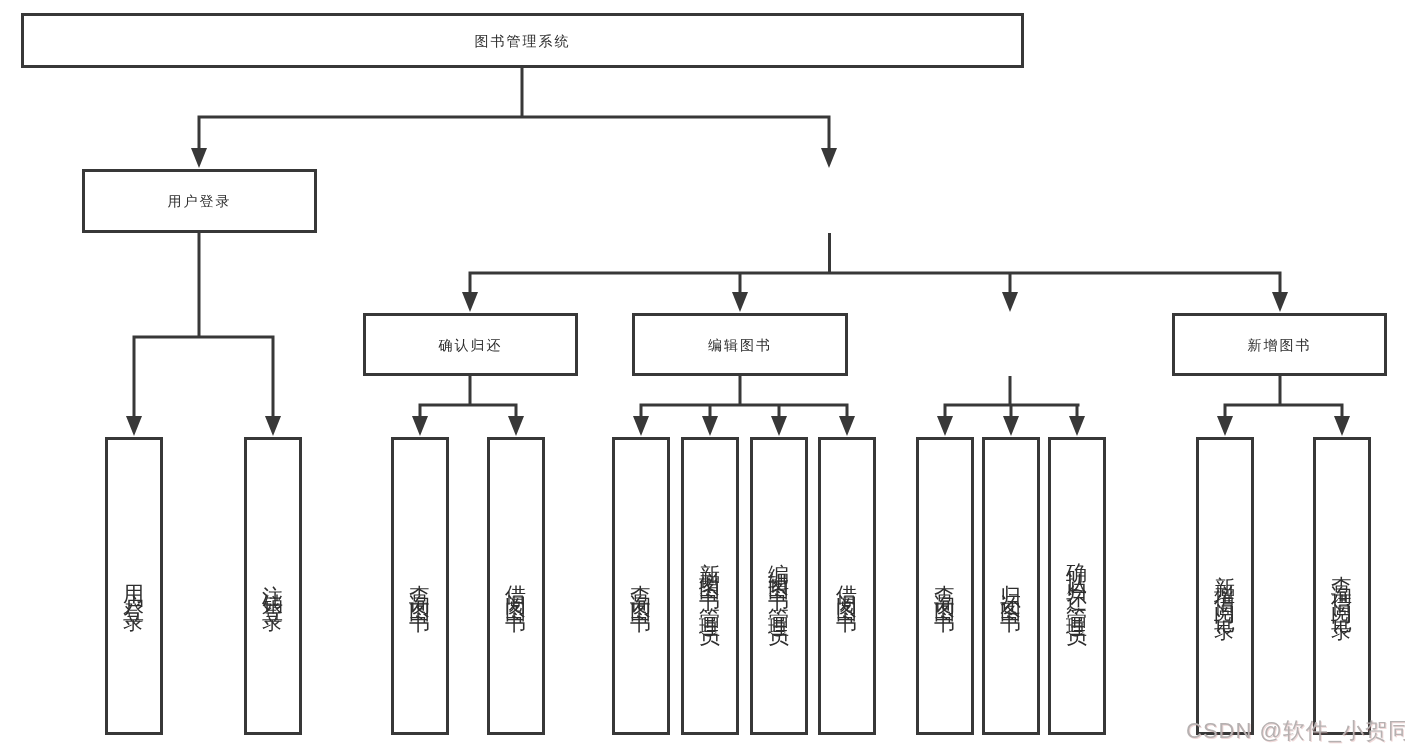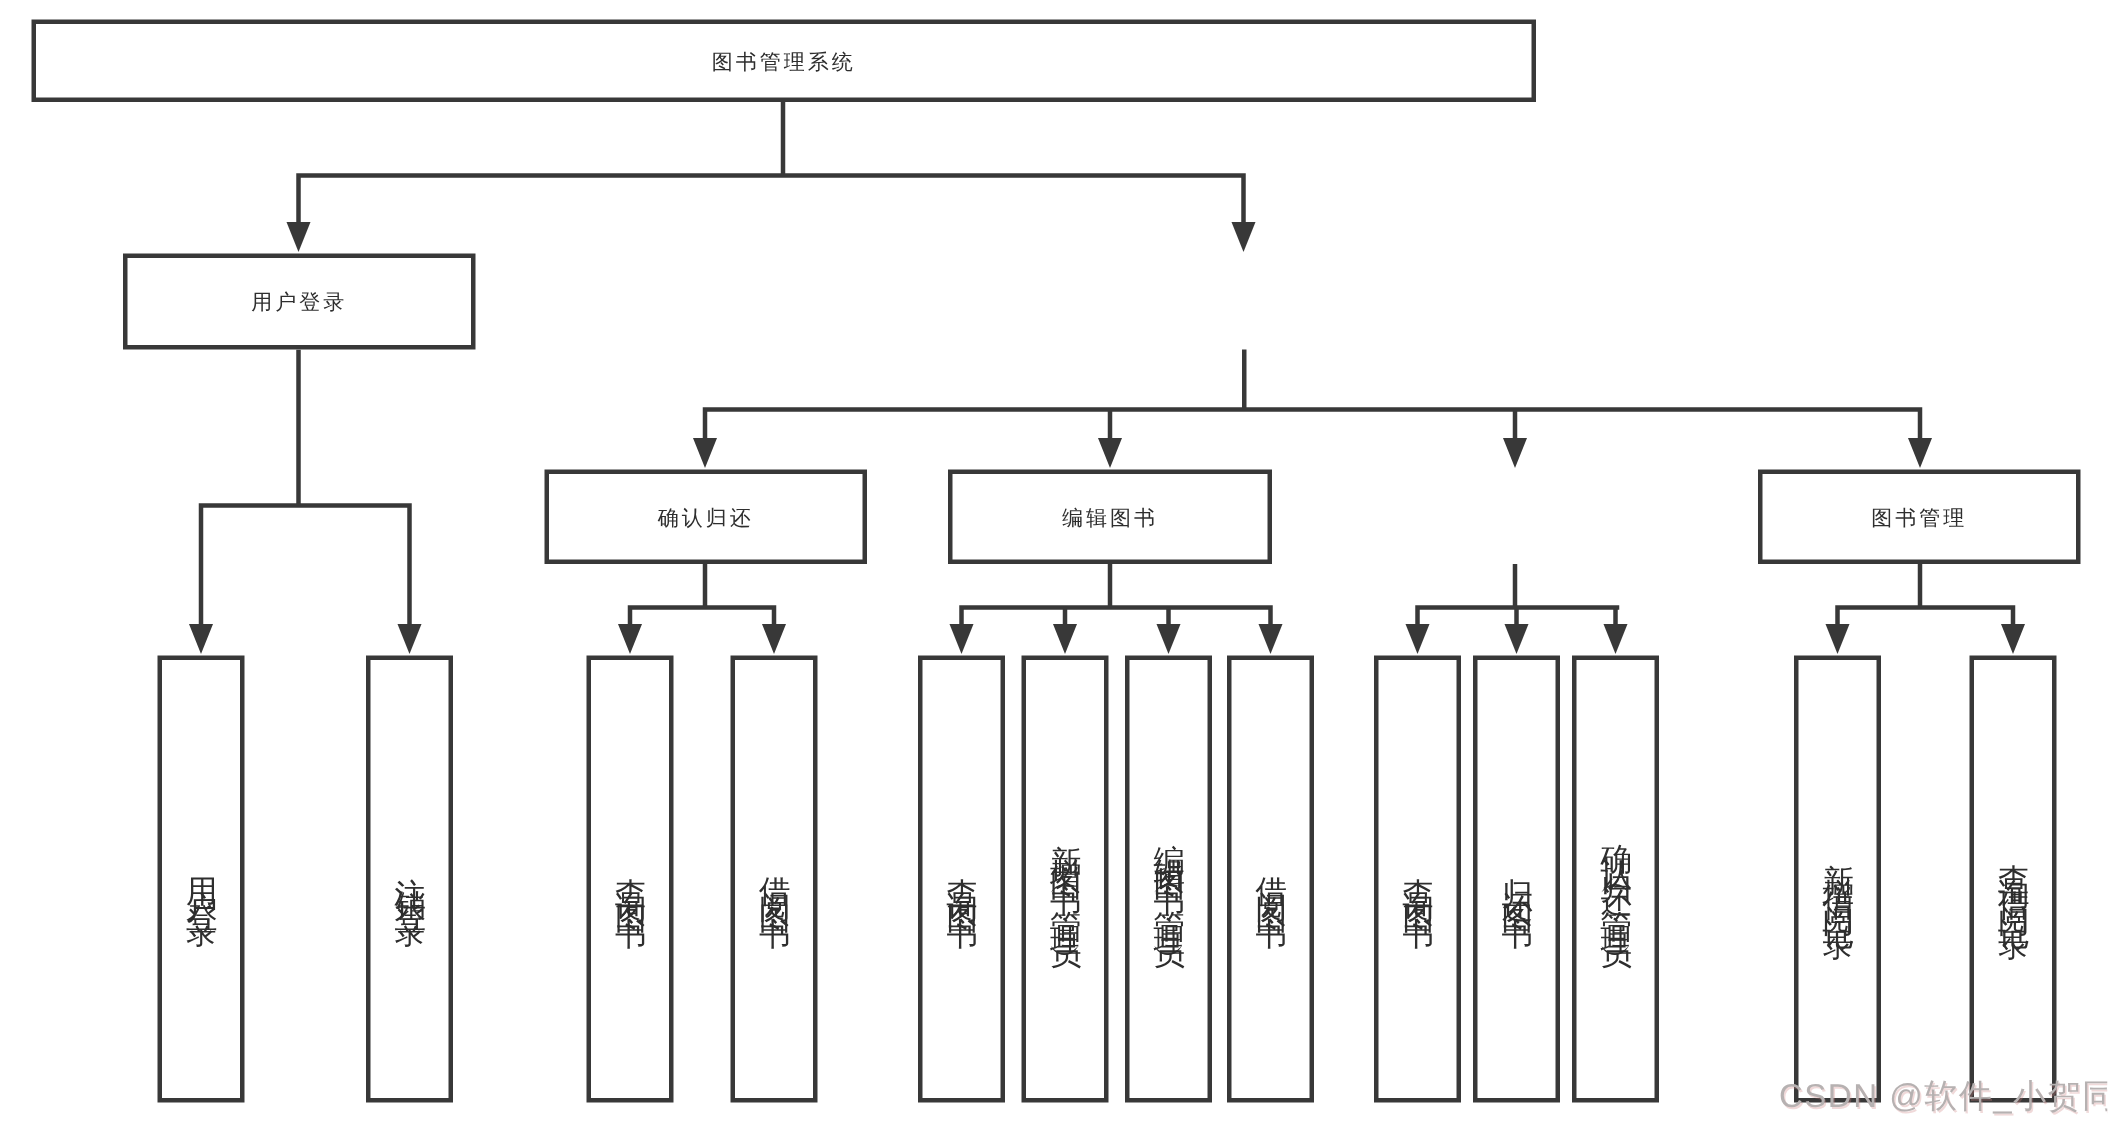--- a/index.html
+++ b/index.html
@@ -60,21 +60,21 @@
       <polygon points="1334,416 1350,416 1342,436"></polygon>
     </g>
   </svg>
 
   <div class="box" style="left:21px;top:13px;width:1003px;height:55px;">图书管理系统</div>
 
   <div class="box" style="left:82px;top:169px;width:235px;height:64px;">用户登录</div>
 
   <div class="box" style="left:363px;top:313px;width:215px;height:63px;">确认归还</div>
   <div class="box" style="left:632px;top:313px;width:216px;height:63px;">编辑图书</div>
-  <div class="box" style="left:1172px;top:313px;width:215px;height:63px;">图书管理</div>
+  <div class="box" style="left:1172px;top:313px;width:215px;height:63px;">新增图书</div>
 
   <div class="box vbox" style="left:105px;top:437px;width:58px;height:298px;">用户登录</div>
   <div class="box vbox" style="left:244px;top:437px;width:58px;height:298px;">注销登录</div>
 
   <div class="box vbox" style="left:391px;top:437px;width:58px;height:298px;">查询图书</div>
   <div class="box vbox" style="left:487px;top:437px;width:58px;height:298px;">借阅图书</div>
 
   <div class="box vbox" style="left:612px;top:437px;width:58px;height:298px;">查询图书</div>
   <div class="box vbox" style="left:681px;top:437px;width:58px;height:298px;">新增图书（管理员）</div>
   <div class="box vbox" style="left:750px;top:437px;width:58px;height:298px;">编辑图书（管理员）</div>

